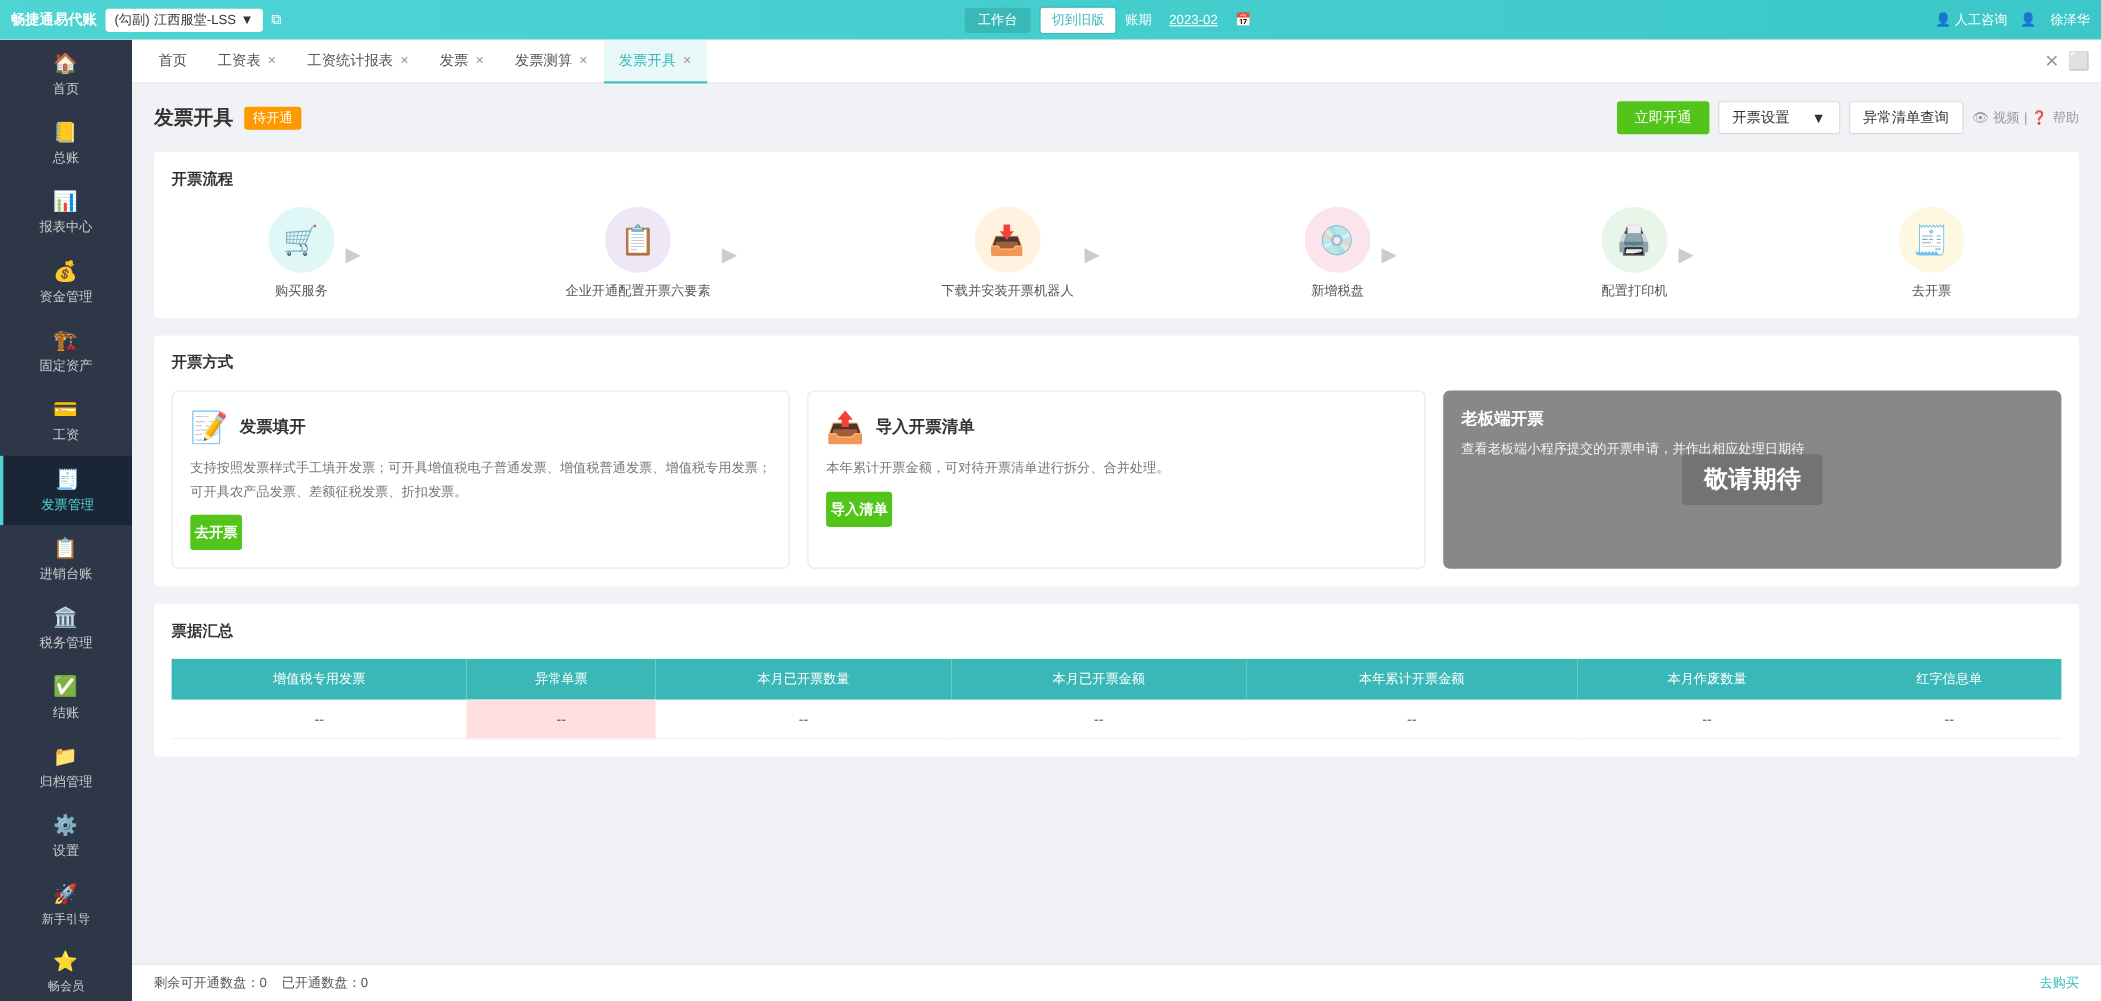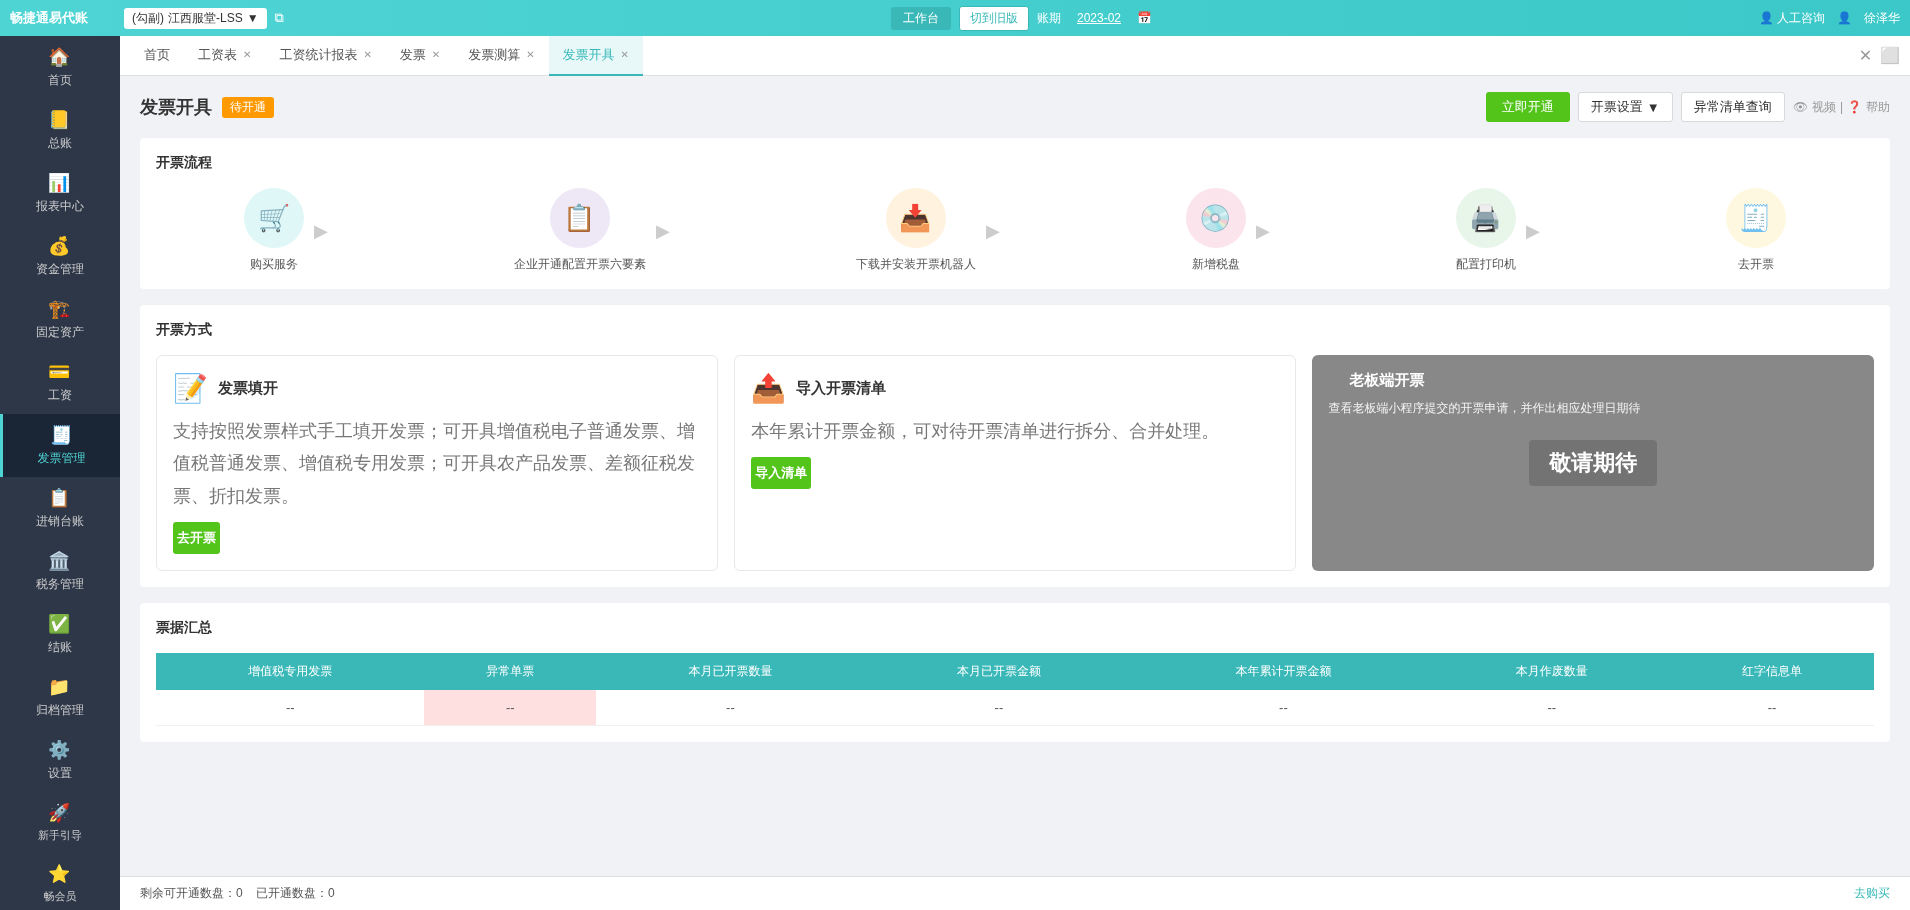--- a/index.html
+++ b/index.html
@@ -18,21 +18,20 @@
     .top-bar-left { display: flex; align-items: center; gap: 8px; }
     .top-bar-logo { color: #fff; font-size: 13px; font-weight: bold; }
     .top-bar-company {
       background: #fff;
       border-radius: 3px;
       padding: 2px 8px;
       font-size: 12px;
       color: #333;
       display: flex; align-items: center; gap: 4px;
       cursor: pointer;
-      margin-left: 28px;
     }
     .top-bar-center { display: flex; align-items: center; gap: 8px; }
     .workbench-btn {
       background: #3ab8b8;
       color: #fff;
       border: none;
       border-radius: 3px;
       padding: 3px 12px;
       font-size: 12px;
       cursor: pointer;
@@ -131,21 +130,21 @@
       cursor: pointer;
     }
     .btn-outline {
       background: #fff;
       color: #333;
       border: 1px solid #d9d9d9;
       border-radius: 3px;
       padding: 5px 12px;
       font-size: 13px;
       cursor: pointer;
-      display: flex; align-items: center; gap: 4px;
+      display: flex; align-items: center; gap: 20px;
     }
     .page-meta { font-size: 12px; color: #999; display: flex; align-items: center; gap: 4px; }
 
     
     .section { background: #fff; border-radius: 4px; padding: 16px; margin-bottom: 16px; }
     .section-title { font-size: 14px; font-weight: bold; color: #333; margin-bottom: 16px; }
 
     
     .process-steps { display: flex; align-items: center; justify-content: space-around; }
     .step { display: flex; flex-direction: column; align-items: center; gap: 8px; }
@@ -170,21 +169,21 @@
       flex: 1;
       border: 1px solid #e8e8e8;
       border-radius: 6px;
       padding: 16px;
       display: flex;
       flex-direction: column;
       gap: 10px;
     }
     .method-card-header { display: flex; align-items: center; gap: 10px; font-size: 15px; font-weight: bold; color: #333; }
     .method-icon { font-size: 28px; }
-    .method-desc { font-size: 18px; color: #777; line-height: 1.8; }
+    .method-desc { font-size: 12px; color: #777; line-height: 1.8; }
     .btn-green {
       background: #52c41a;
       color: #fff;
       border: none;
       border-radius: 3px;
       padding: 7px 4px;
       font-size: 13px;
       cursor: pointer;
       align-self: flex-start;
       font-weight: bold;
@@ -194,21 +193,21 @@
       flex: 0 0 calc(33.33% - 11px);
       border-radius: 6px;
       background: #888;
       position: relative;
       overflow: hidden;
       display: flex;
       flex-direction: column;
       padding: 16px;
       color: #fff;
     }
-    .old-terminal-title { font-size: 15px; font-weight: bold; margin-bottom: 8px; margin-left: 21px; }
+    .old-terminal-title { font-size: 15px; font-weight: bold; margin-bottom: 8px; }
     .old-terminal-desc { font-size: 12px; line-height: 1.7; opacity: 0.9; }
     .coming-soon {
       position: absolute;
       top: 50%; left: 50%;
       transform: translate(-50%, -50%);
       font-size: 22px;
       font-weight: bold;
       color: #fff;
       background: rgba(0,0,0,0.15);
       padding: 8px 20px;

